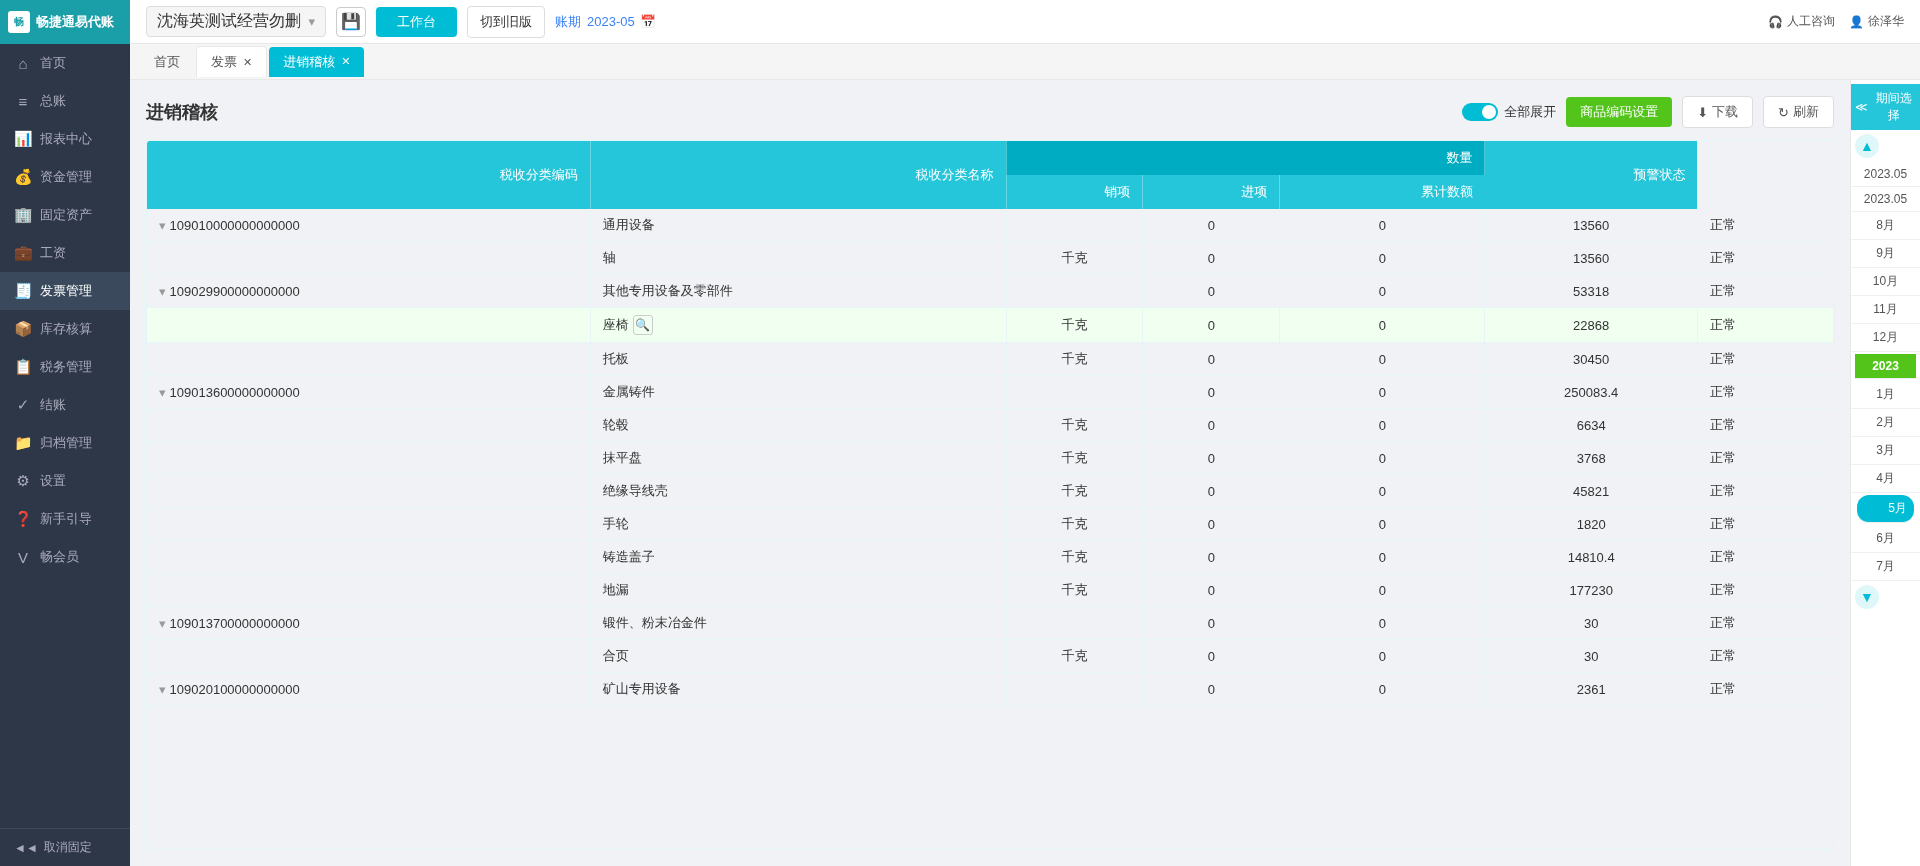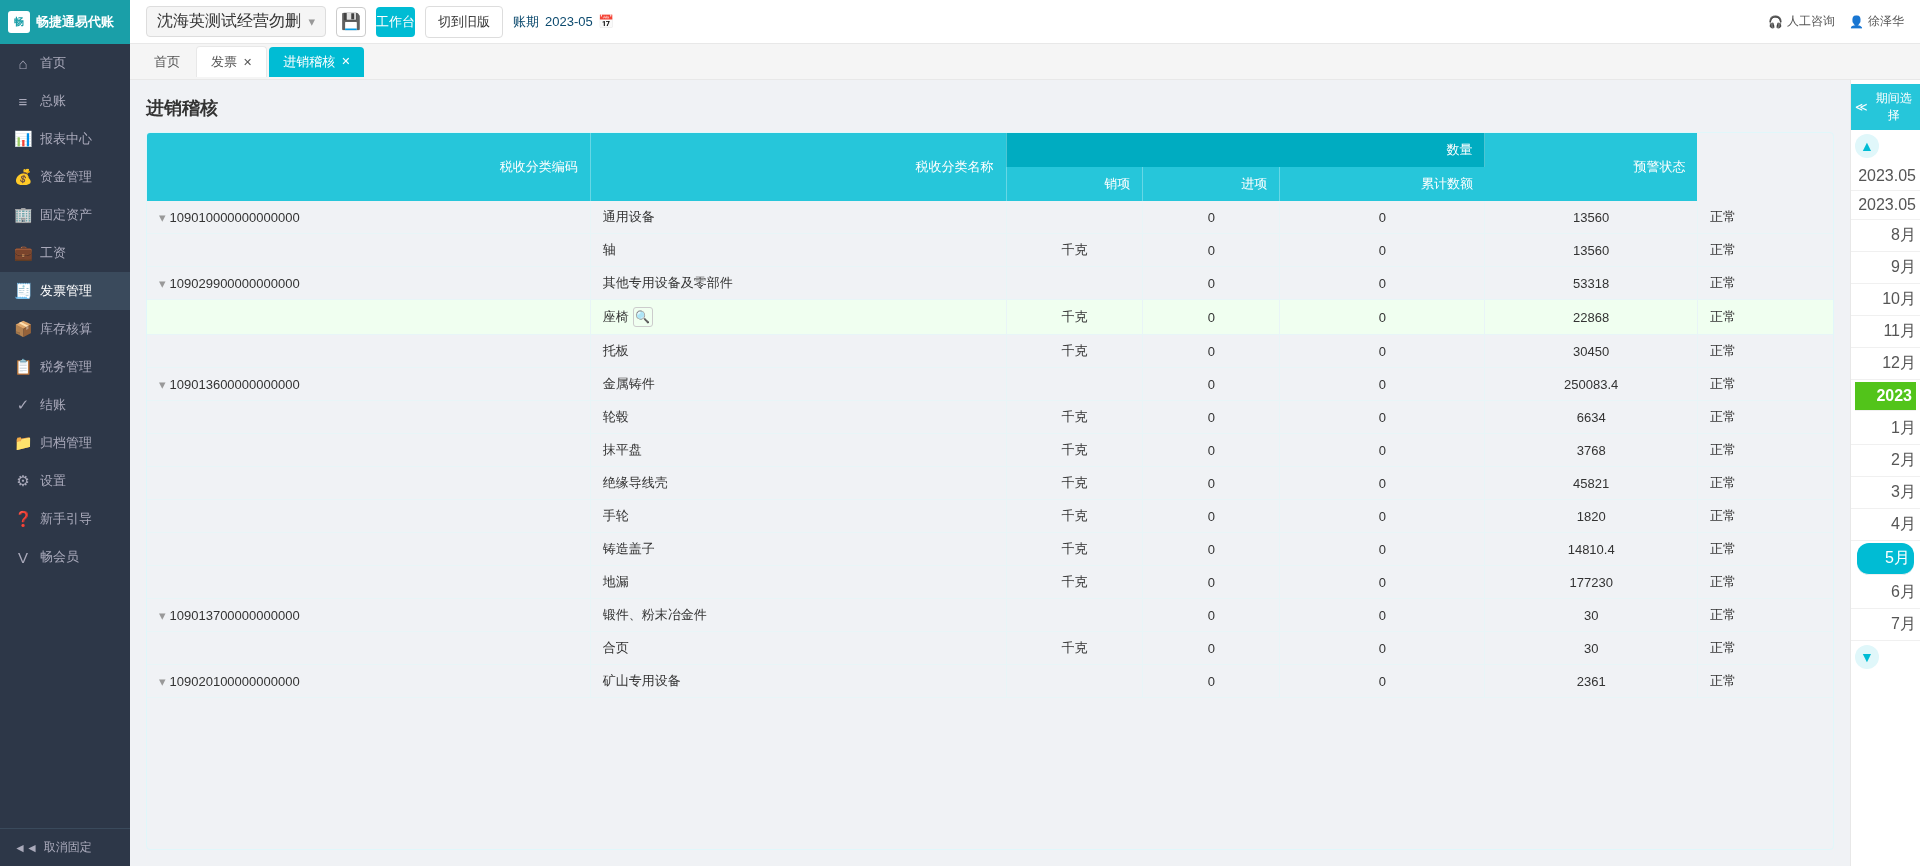--- a/index.html
+++ b/index.html
@@ -98,39 +98,39 @@
       background: white;
       display: flex; align-items: center; justify-content: center;
       cursor: pointer;
       font-size: 16px; color: #666;
     }
     .topbar-workspace-btn {
       background: #00bcd4;
       color: white;
       border: none;
       border-radius: 4px;
-      padding: 6px 0;
+      padding: 6px 21px;
       cursor: pointer;
       font-size: 13px;
     }
     .topbar-legacy-btn {
       background: white;
       color: #333;
       border: 1px solid #ddd;
       border-radius: 4px;
       padding: 6px 12px;
       cursor: pointer;
       font-size: 13px;
     }
     .topbar-period {
       display: flex;
       align-items: center;
       gap: 6px;
       font-size: 13px;
-      color: #0c4a6e;
+      color: #3b82f6;
     }
     .topbar-right {
       margin-left: auto;
       display: flex;
       align-items: center;
       gap: 14px;
     }
     .topbar-support {
       display: flex; align-items: center; gap: 4px;
       font-size: 12px; color: #555; cursor: pointer;
@@ -313,22 +313,22 @@
       justify-content: center;
       gap: 4px;
     }
     .period-list {
       width: 100%;
       overflow-y: auto;
       flex: 1;
     }
     .period-item {
       padding: 5px 4px;
-      text-align: right;
-      font-size: 16px;
+      text-align: center;
+      font-size: 12px;
       color: #555;
       cursor: pointer;
       border-bottom: 1px solid #f0f0f0;
     }
     .period-item.active { background: #00bcd4; color: white; border-radius: 12px; margin: 2px 6px; padding-left: 28px; }
     .period-item.year-label { font-weight: bold; color: white; background: #52c41a; margin: 2px 4px; border-radius: 0; }
     .panel-nav-btn {
       width: 24px; height: 24px;
       background: #e0f7fa;
       border: none;
@@ -452,20 +452,35 @@
       <span>进销稽核</span>
       <span class="tab-close">✕</span>
     </div>
   </div>
 
   <div class="content">
     <div class="page-content">
 
       <div class="page-header">
         <h2 class="page-title">进销稽核</h2>
+        <div class="page-actions">
+          <div class="toggle-all">
+            <div class="toggle-switch"></div>
+            <span>全部展开</span>
+          </div>
+          <button class="action-btn green">商品编码设置</button>
+          <button class="action-btn outline">
+            <span>⬇</span>
+            <span>下载</span>
+          </button>
+          <button class="action-btn outline">
+            <span>↻</span>
+            <span>刷新</span>
+          </button>
+        </div>
       </div>
 
       <div class="table-wrap">
         <table>
           <thead>
             <tr>
               <th rowspan="2">税收分类编码</th>
               <th rowspan="2">税收分类名称</th>
               <th colspan="3" class="th-group">数量</th>
               <th rowspan="2">预警状态</th>

